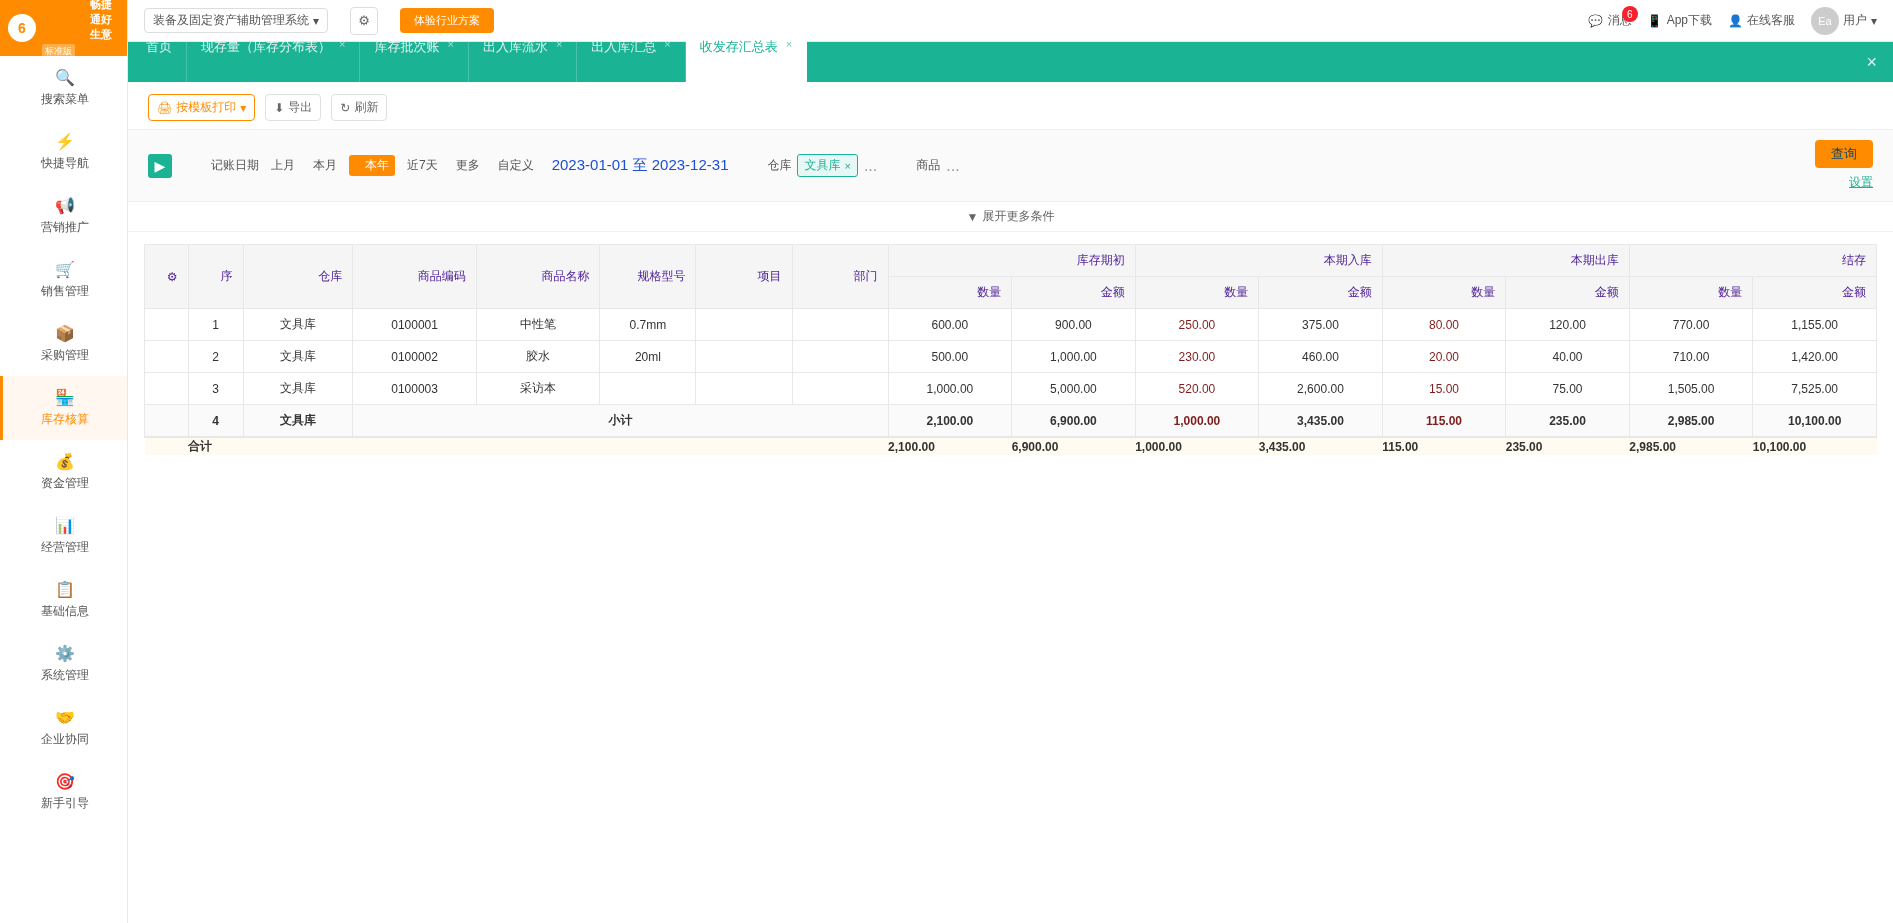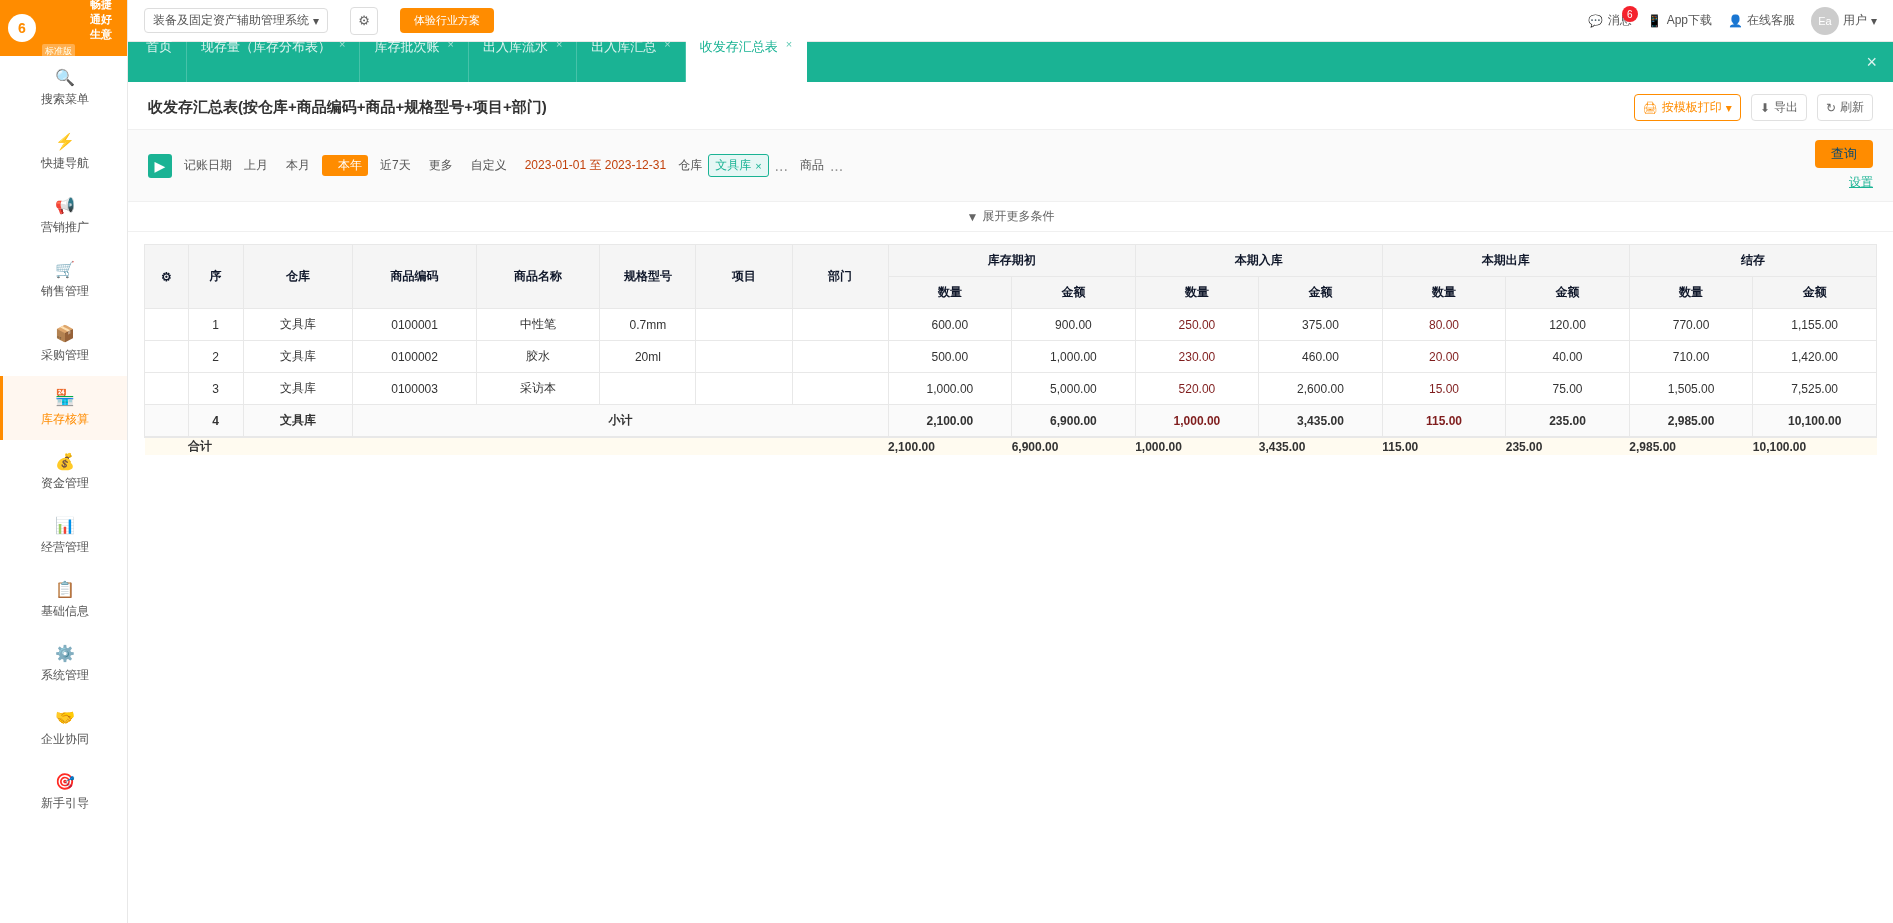--- a/index.html
+++ b/index.html
@@ -42,39 +42,39 @@
     
     .page-title-bar { padding: 12px 20px 8px; border-bottom: 1px solid #f0f0f0; display: flex; align-items: center; justify-content: space-between; }
     .page-title { font-size: 15px; font-weight: 600; color: #333; }
     .page-actions { display: flex; align-items: center; gap: 10px; }
     .action-btn { display: flex; align-items: center; gap: 4px; font-size: 12px; color: #666; cursor: pointer; padding: 4px 8px; border: 1px solid #e0e0e0; border-radius: 4px; background: #fff; }
     .action-btn-orange { color: #ff8c00; border-color: #ff8c00; }
 
     
     .filter-bar { padding: 10px 20px; display: flex; align-items: center; gap: 12px; flex-wrap: wrap; background: #fafafa; border-bottom: 1px solid #f0f0f0; }
     .filter-arrow-btn { width: 24px; height: 24px; background: #1ab394; color: #fff; border: none; border-radius: 3px; cursor: pointer; display: flex; align-items: center; justify-content: center; font-size: 14px; flex-shrink: 0; }
-    .filter-group { display: flex; align-items: center; gap: 6px; }
+    .filter-group { display: flex; align-items: center; gap: 6px; margin-left: 27px; }
     .filter-label { font-size: 12px; color: #555; white-space: nowrap; }
     .date-btn { font-size: 12px; color: #555; cursor: pointer; padding: 2px 6px; border-radius: 3px; }
     .date-btn.active { background: #ff8c00; color: #fff; border-radius: 3px; padding-left: 16px; }
-    .date-range { font-size: 12px; color: #c2410c; }
+    .date-range { font-size: 15px; color: #1d4ed8; }
     .filter-tag { display: flex; align-items: center; gap: 4px; background: #e6f7f5; border: 1px solid #1ab394; border-radius: 3px; padding: 2px 6px; font-size: 12px; color: #1ab394; }
     .filter-tag-close { cursor: pointer; font-size: 11px; }
     .filter-dots { color: #999; font-size: 16px; cursor: pointer; }
     .query-btn { background: #ff8c00; color: #0c4a6e; border: none; border-radius: 4px; padding: 5px 16px; font-size: 13px; cursor: pointer; }
     .settings-link { color: #1ab394; font-size: 12px; cursor: pointer; text-decoration: underline; }
 
     
     .expand-bar { text-align: center; padding: 6px; border-bottom: 1px solid #f0f0f0; }
     .expand-btn { font-size: 12px; color: #666; cursor: pointer; display: inline-flex; align-items: center; gap: 4px; }
 
     
     .table-container { padding: 0 16px 16px; overflow: auto; }
     table { width: 100%; border-collapse: collapse; margin-top: 12px; font-size: 12px; }
-    thead tr th { background: #f5f5f5; border: 1px solid #e8e8e8; padding: 7px 10px; text-align: center; font-weight: 700; color: #0f172a; white-space: nowrap; }
+    thead tr th { background: #f5f5f5; border: 1px solid #e8e8e8; padding: 7px 10px; text-align: right; font-weight: 400; color: #4c1d95; white-space: nowrap; }
     tbody tr td { border: 1px solid #e8e8e8; padding: 7px 10px; text-align: center; color: #333; white-space: nowrap; }
     tbody tr.subtotal td { font-weight: bold; background: #fafafa; }
     .link-text { color: #7f1d1d; cursor: pointer; }
 
     
     .table-footer { background: #fffbf0; border-top: 2px solid #e8e8e8; }
     .table-footer td { font-weight: bold; }
   </style>
 </head>
 <body>
@@ -197,21 +197,20 @@
     <div class="tab active">
       <span>收发存汇总表</span>
       <span class="tab-close">×</span>
     </div>
     <div class="tabs-close-all">×</div>
   </div>
 
   <div class="page-content">
 
     <div class="page-title-bar">
-      <div class="page-title">收发存汇总表(按仓库+商品编码+商品+规格型号+项目+部门)</div>
       <div class="page-actions">
         <button class="action-btn action-btn-orange">
           <span>🖨</span>
           <span>按模板打印</span>
           <span>▾</span>
         </button>
         <button class="action-btn">
           <span>⬇</span>
           <span>导出</span>
         </button>

